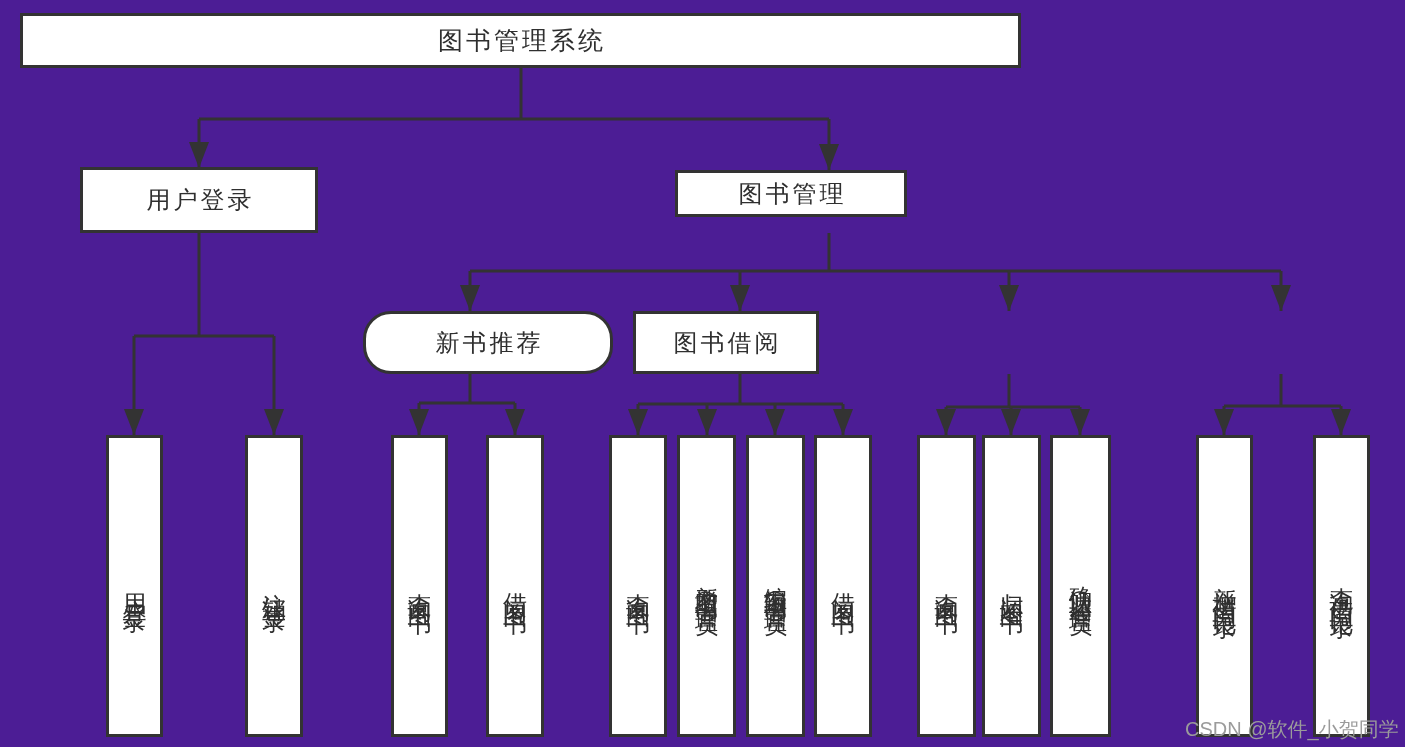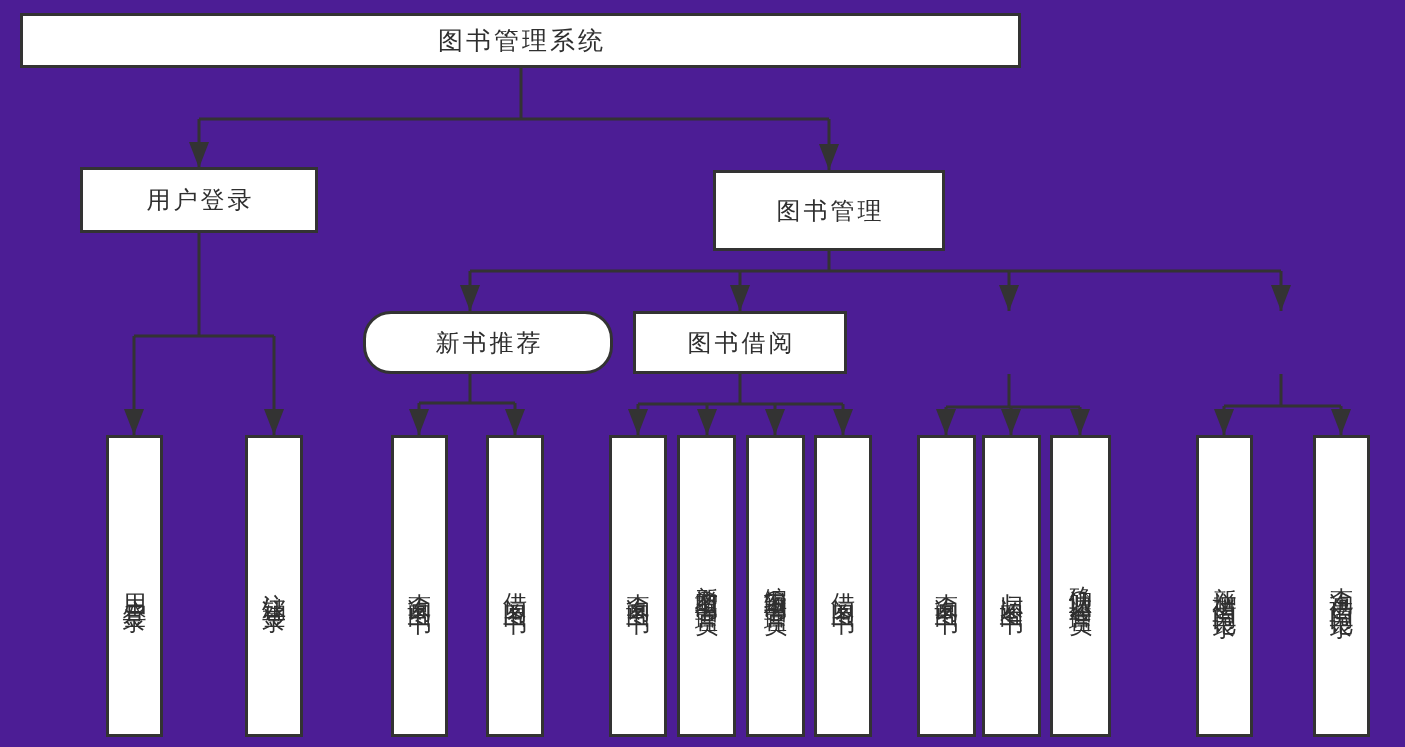--- a/index.html
+++ b/index.html
@@ -131,37 +131,38 @@
       <path class="c" d="M1281,374 V406"></path>
       <path class="c" d="M1224,406 H1341"></path>
       <path class="c" d="M1224,406 V435" marker-end="url(#arrow)"></path>
       <path class="c" d="M1341,406 V435" marker-end="url(#arrow)"></path>
     </g>
   </svg>
 
   <div class="box h-label title-label" style="left:20px; top:13px; width:1001px; height:55px;">图书管理系统</div>
 
   <div class="box h-label" style="left:80px; top:167px; width:238px; height:66px;">用户登录</div>
-  <div class="box h-label" style="left:713px; top:170px; width:232px; height:81px;">图书管理</div>
+  <div class="box h-label" style="left:675px; top:170px; width:232px; height:47px;">图书管理</div>
 
   <div class="box h-label" style="left:363px; top:311px; width:250px; height:63px;border-radius:28px;">新书推荐</div>
-  <div class="box h-label" style="left:633px; top:311px; width:214px; height:63px;font-family:Liberation Mono, monospace;">图书借阅</div>
+  <div class="box h-label" style="left:633px; top:311px; width:186px; height:63px;font-family:Liberation Mono, monospace;">图书借阅</div>
 
   <div class="box v-box" style="left:106px; top:435px; width:57px; height:302px;">用户登录</div>
   <div class="box v-box" style="left:245px; top:435px; width:58px; height:302px;">注销登录</div>
 
   <div class="box v-box" style="left:391px; top:435px; width:57px; height:302px;">查询图书</div>
   <div class="box v-box" style="left:486px; top:435px; width:58px; height:302px;">借阅图书</div>
 
   <div class="box v-box" style="left:609px; top:435px; width:58px; height:302px;">查询图书</div>
   <div class="box v-box v-box-long" style="left:677px; top:435px; width:59px; height:302px;">新增图书（管理员）</div>
   <div class="box v-box v-box-long" style="left:746px; top:435px; width:59px; height:302px;">编辑图书（管理员）</div>
   <div class="box v-box" style="left:814px; top:435px; width:58px; height:302px;">借阅图书</div>
 
   <div class="box v-box" style="left:917px; top:435px; width:59px; height:302px;">查询图书</div>
   <div class="box v-box" style="left:982px; top:435px; width:59px; height:302px;">归还图书</div>
   <div class="box v-box v-box-long" style="left:1050px; top:435px; width:61px; height:302px;">确认归还（管理员）</div>
 
   <div class="box v-box" style="left:1196px; top:435px; width:57px; height:302px;">新增借阅记录</div>
   <div class="box v-box" style="left:1313px; top:435px; width:57px; height:302px;">查询借阅记录</div>
 
+  <div class="watermark">CSDN @软件_小贺同学</div>
 
 </div>
 
 </body></html>

